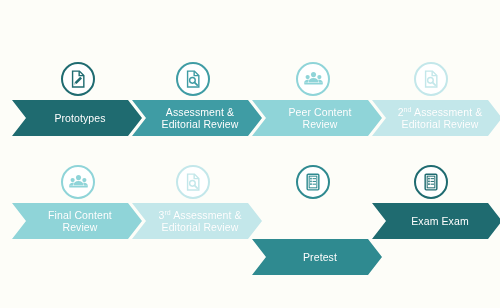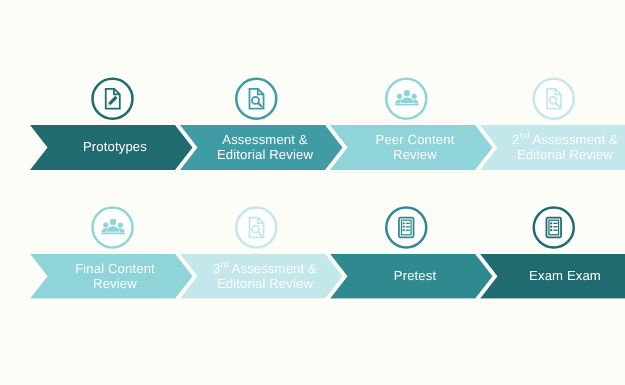--- a/index.html
+++ b/index.html
@@ -16,21 +16,21 @@
     position: relative;
   }
 
   #flow-diagram {
     position: absolute;
     inset: 0;
   }
 
   .flow-row {
     position: absolute;
-    left: 16px;
+    left: 4px;
     width: 420px;
     height: 90px;
   }
   #row-top  { top: 62px; }
   #row-bottom { top: 165px; }
 
   
   .icon-badge {
     position: absolute;
     top: 0;
@@ -170,21 +170,21 @@
             <rect x="7.4" y="5" width="9.2" height="14" fill="none" stroke="#2f8a90" stroke-width="1.2"></rect>
             <rect x="8.6" y="7" width="1.9" height="1.9" fill="#2f8a90"></rect>
             <rect x="8.6" y="10.3" width="1.9" height="1.9" fill="#2f8a90"></rect>
             <rect x="8.6" y="13.6" width="1.9" height="1.9" fill="#2f8a90"></rect>
             <rect x="11.5" y="7.4" width="4.1" height="1.2" fill="#2f8a90"></rect>
             <rect x="11.5" y="10.7" width="4.1" height="1.2" fill="#2f8a90"></rect>
             <rect x="11.5" y="14" width="4.1" height="1.2" fill="#2f8a90"></rect>
           </svg>
         </span>
       </div>
-      <div class="step" style="left: 248px; width: 130px; background: rgb(47, 138, 144); z-index: 8;">
+      <div class="step" style="left: 248px; width: 130px; background: rgb(47, 138, 144); z-index: 8; margin-top: 36px;">
         <div class="step-label">Pretest</div>
       </div>
       <div class="icon-badge" style="left: 410px; border: 2.5px solid rgb(31, 107, 112);">
         <span>
           <svg width="20" height="20" viewBox="0 0 24 24">
             <rect x="5" y="2.6" width="14" height="18.8" rx="1.2" fill="none" stroke="#1f6b70" stroke-width="1.7"></rect>
             <rect x="7.4" y="5" width="9.2" height="14" fill="none" stroke="#1f6b70" stroke-width="1.2"></rect>
             <rect x="8.6" y="7" width="1.9" height="1.9" fill="#1f6b70"></rect>
             <rect x="8.6" y="10.3" width="1.9" height="1.9" fill="#1f6b70"></rect>
             <rect x="8.6" y="13.6" width="1.9" height="1.9" fill="#1f6b70"></rect>

